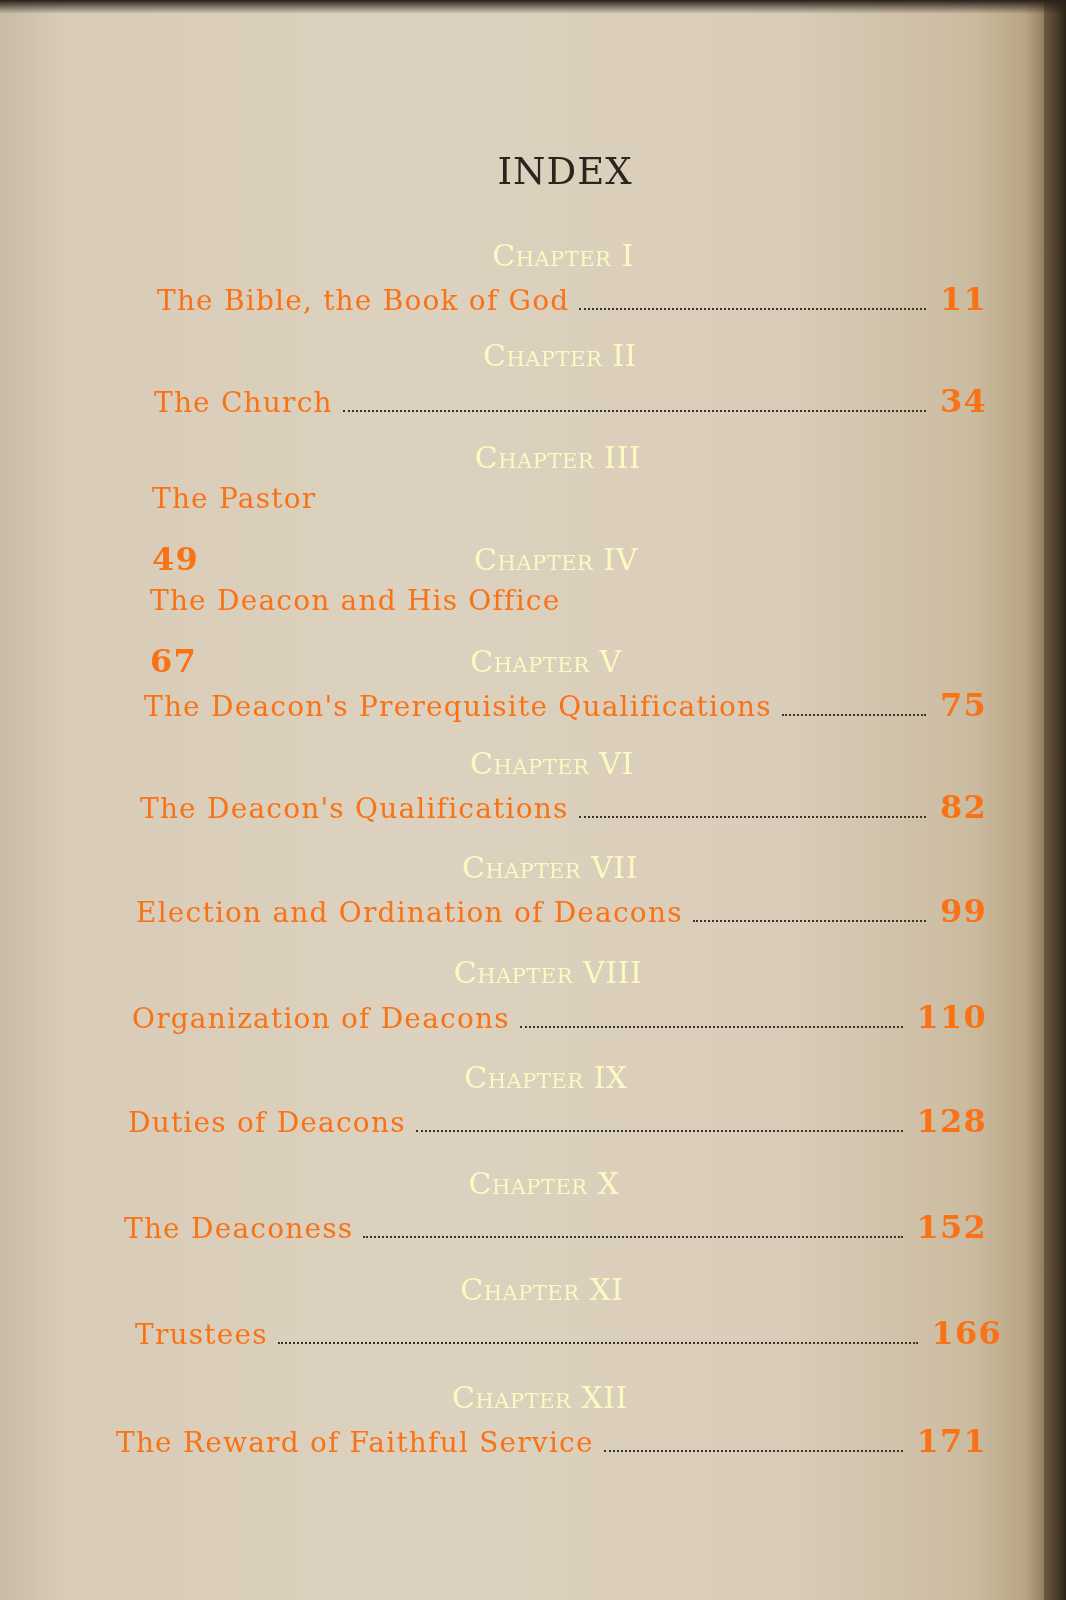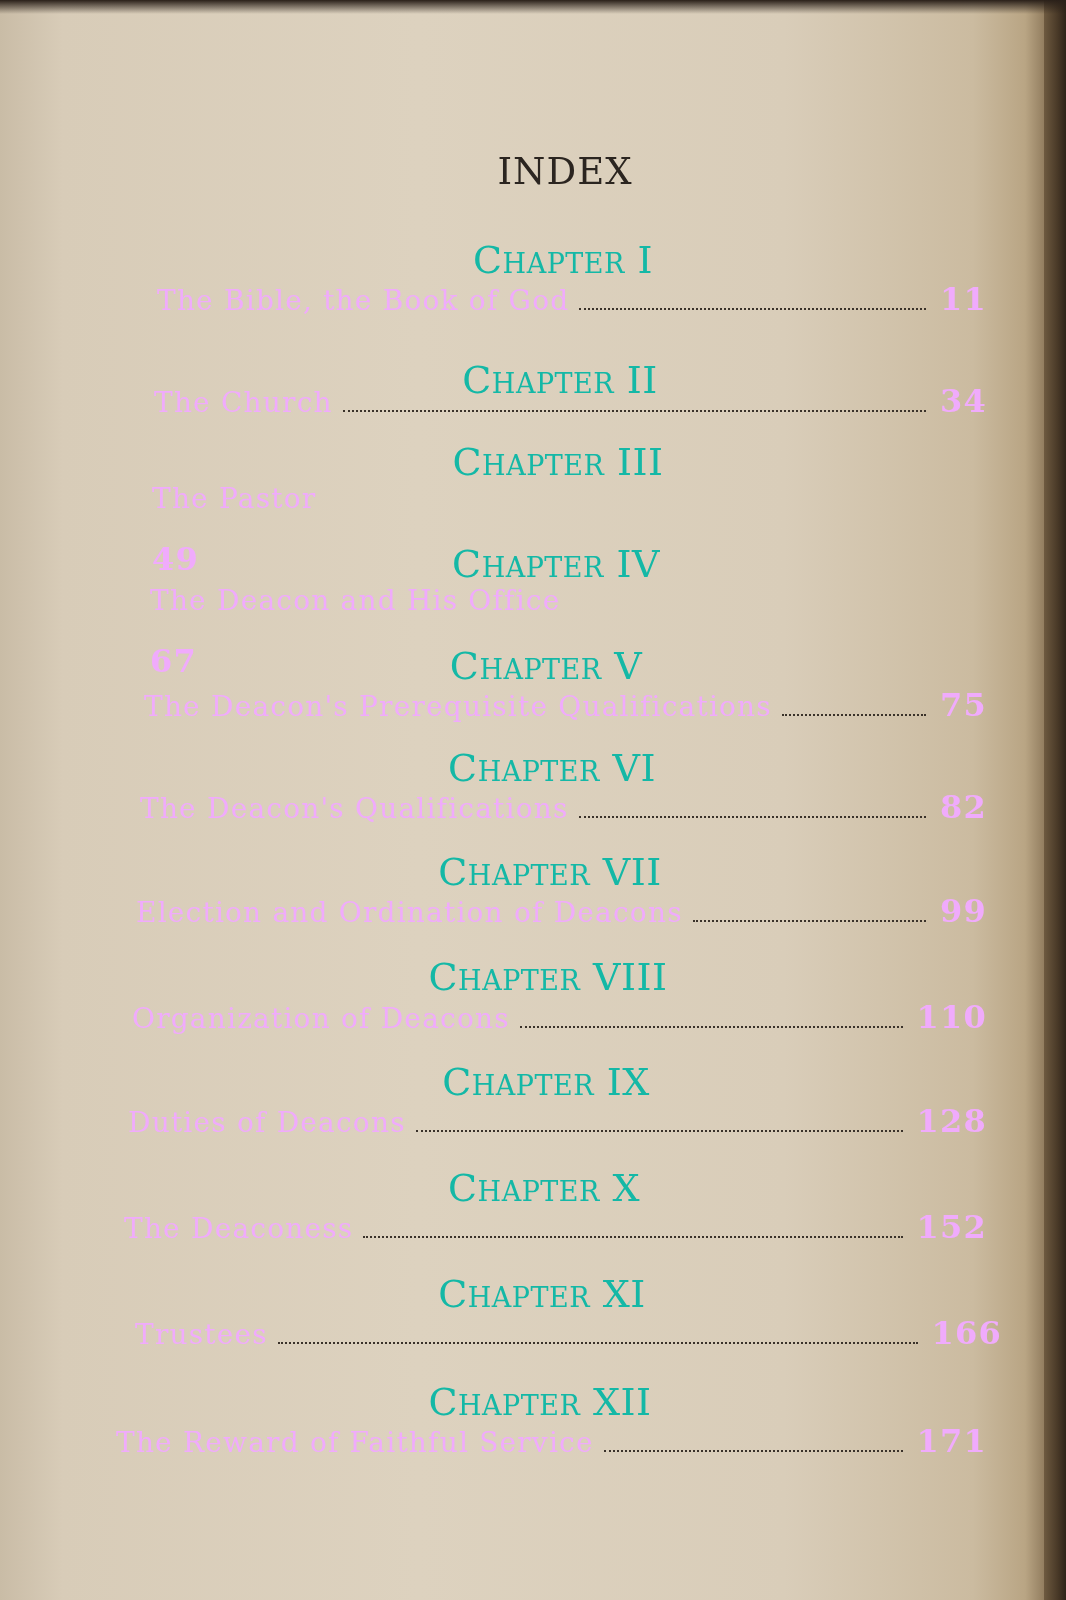--- a/index.html
+++ b/index.html
@@ -22,26 +22,26 @@
       background: linear-gradient(180deg, #2a2019 0%, rgba(42,32,25,0) 100%);
     }
     .title {
       position: absolute; left: 0; width: 1130px; top: 150px;
       text-align: center; font-size: 37px; letter-spacing: 1px; color: #2b2520;
       font-family: "DejaVu Serif", serif;
     }
     .toc { position: absolute; left: 0; top: 0; width: 1046px; height: 1600px; }
     .chapter-heading {
       position: absolute; text-align: center; width: 600px;
-      font-size: 38px; color: #14b8a6; letter-spacing: 0.5px;
+      font-size: 30px; color: #fef9c3; letter-spacing: 0.5px;
       font-variant: small-caps;
     }
     .entry {
       position: absolute; display: flex; align-items: baseline;
-      font-size: 28px; color: #f0abfc; letter-spacing: 1.2px; gap: 8px;
+      font-size: 28px; color: #f97316; letter-spacing: 1.2px; gap: 8px;
     }
     .entry .label { white-space: nowrap; }
     .entry .leader {
       flex: 1; border-bottom: 2px dotted #3a322a; margin: 0 6px 7px 2px; height: 1px;
     }
     .entry .page-num { white-space: nowrap; font-size: 32px; font-weight: bold; }
   </style>
 </head>
 <body>
 
@@ -53,21 +53,21 @@
 
 <div class="toc">
 
   <div class="chapter-heading" style="left:263px;top:238px;">Chapter I</div>
   <div class="entry" style="left:157px;top:280px;width:830px;">
     <span class="label">The Bible, the Book of God</span>
     <span class="leader"></span>
     <span class="page-num">11</span>
   </div>
 
-  <div class="chapter-heading" style="left:260px;top:338px;margin-top:20px;">Chapter II</div>
+  <div class="chapter-heading" style="left:260px;top:338px;">Chapter II</div>
   <div class="entry" style="left:154px;top:382px;width:833px;">
     <span class="label">The Church</span>
     <span class="leader"></span>
     <span class="page-num">34</span>
   </div>
 
   <div class="chapter-heading" style="left:258px;top:440px;">Chapter III</div>
   <div class="entry" style="left:150px;top:482px;width:837px;flex-direction:column;">
     <span class="label">The Pastor</span>
     <span class="leader"></span>

